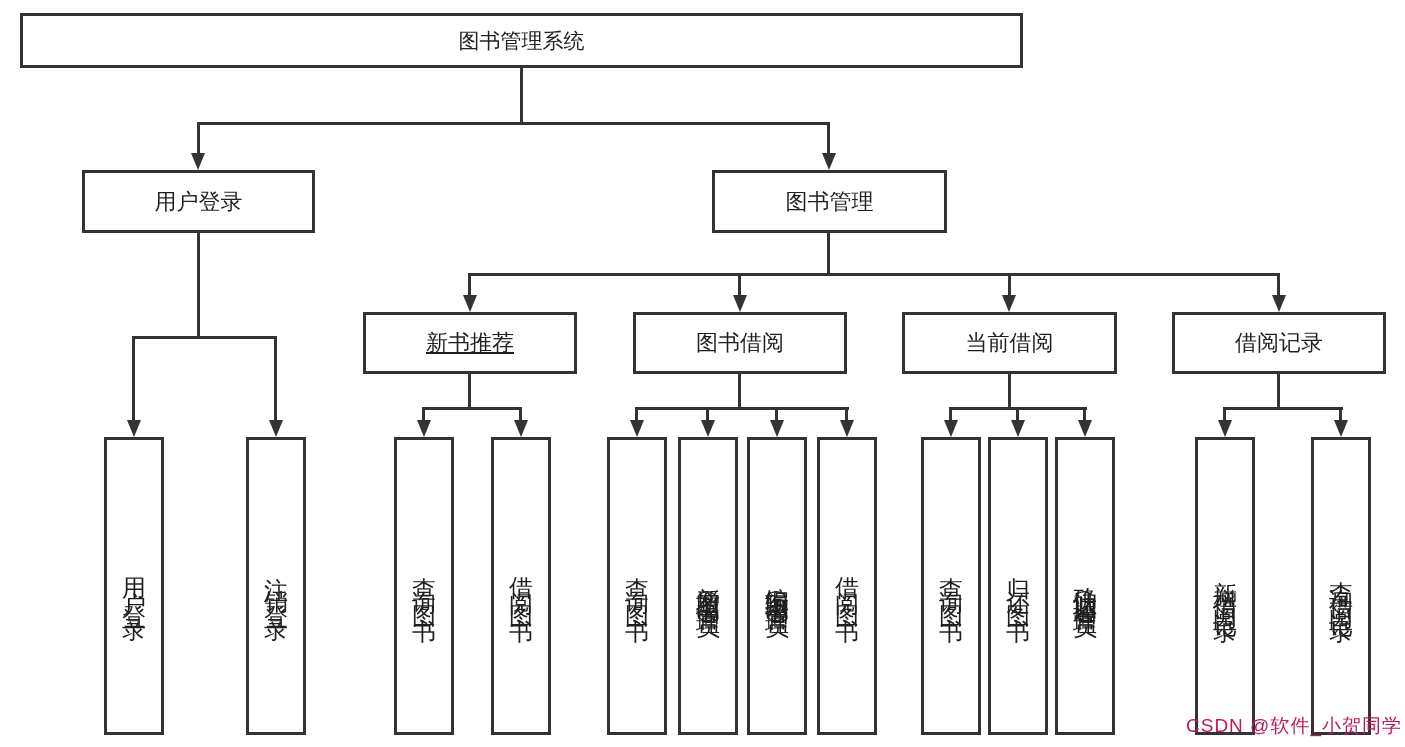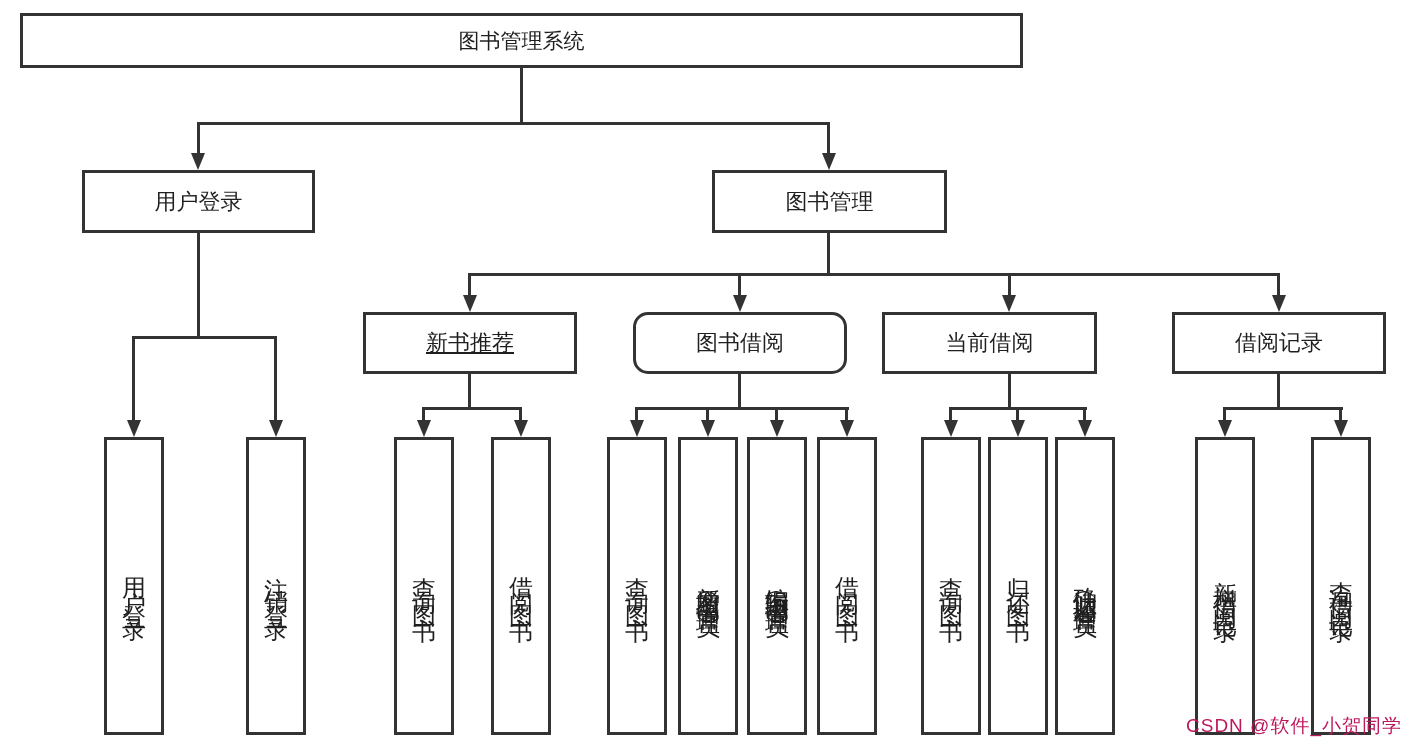--- a/index.html
+++ b/index.html
@@ -72,24 +72,24 @@
   <div class="vline" style="left:738px;top:273px;height:23px;"></div>
   <div class="arrow" style="left:733px;top:295px;"></div>
   <div class="vline" style="left:1008px;top:273px;height:23px;"></div>
   <div class="arrow" style="left:1002px;top:295px;"></div>
   <div class="vline" style="left:1277px;top:273px;height:23px;"></div>
   <div class="arrow" style="left:1272px;top:295px;"></div>
 
   <div class="box l3-box" style="left:363px;top:312px;width:214px;height:62px;text-decoration:underline;">
     <span class="lbl">新书推荐</span>
   </div>
-  <div class="box l3-box" style="left:633px;top:312px;width:214px;height:62px;border-radius:15px;">
+  <div class="box l3-box" style="left:633px;top:312px;width:214px;height:62px;">
     <span class="lbl">图书借阅</span>
   </div>
-  <div class="box l3-box" style="left:882px;top:312px;width:215px;height:62px;">
+  <div class="box l3-box" style="left:902px;top:312px;width:215px;height:62px;">
     <span class="lbl">当前借阅</span>
   </div>
   <div class="box l3-box" style="left:1172px;top:312px;width:214px;height:62px;">
     <span class="lbl">借阅记录</span>
   </div>
 
   <div class="vline" style="left:468px;top:374px;height:33px;"></div>
   <div class="hline" style="left:422px;top:407px;width:100px;"></div>
   <div class="vline" style="left:422px;top:407px;height:13px;"></div>
   <div class="arrow" style="left:417px;top:420px;"></div>

